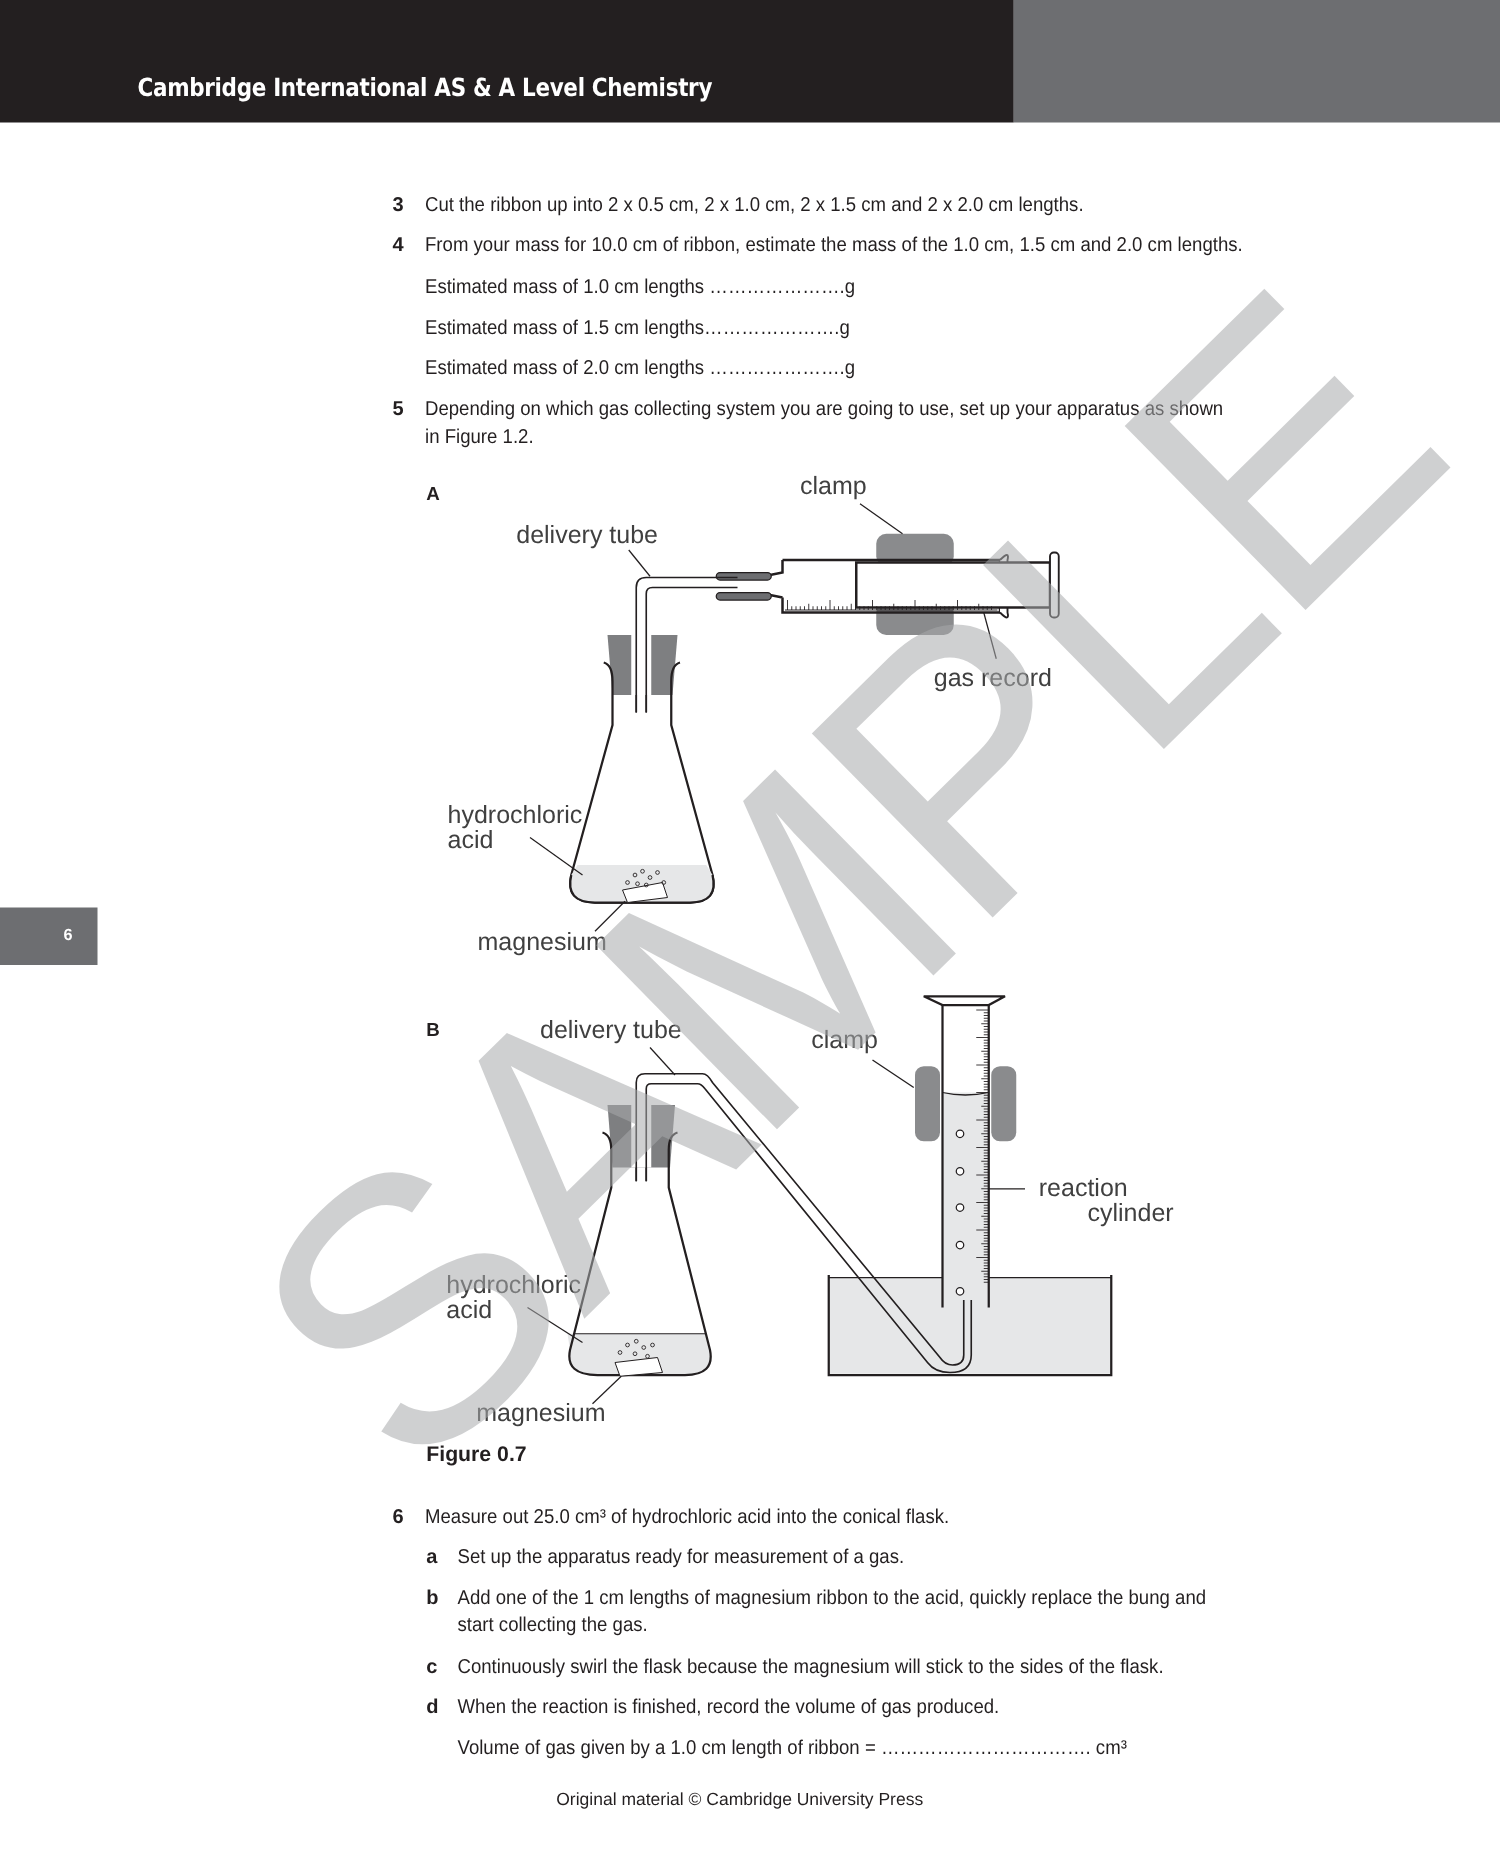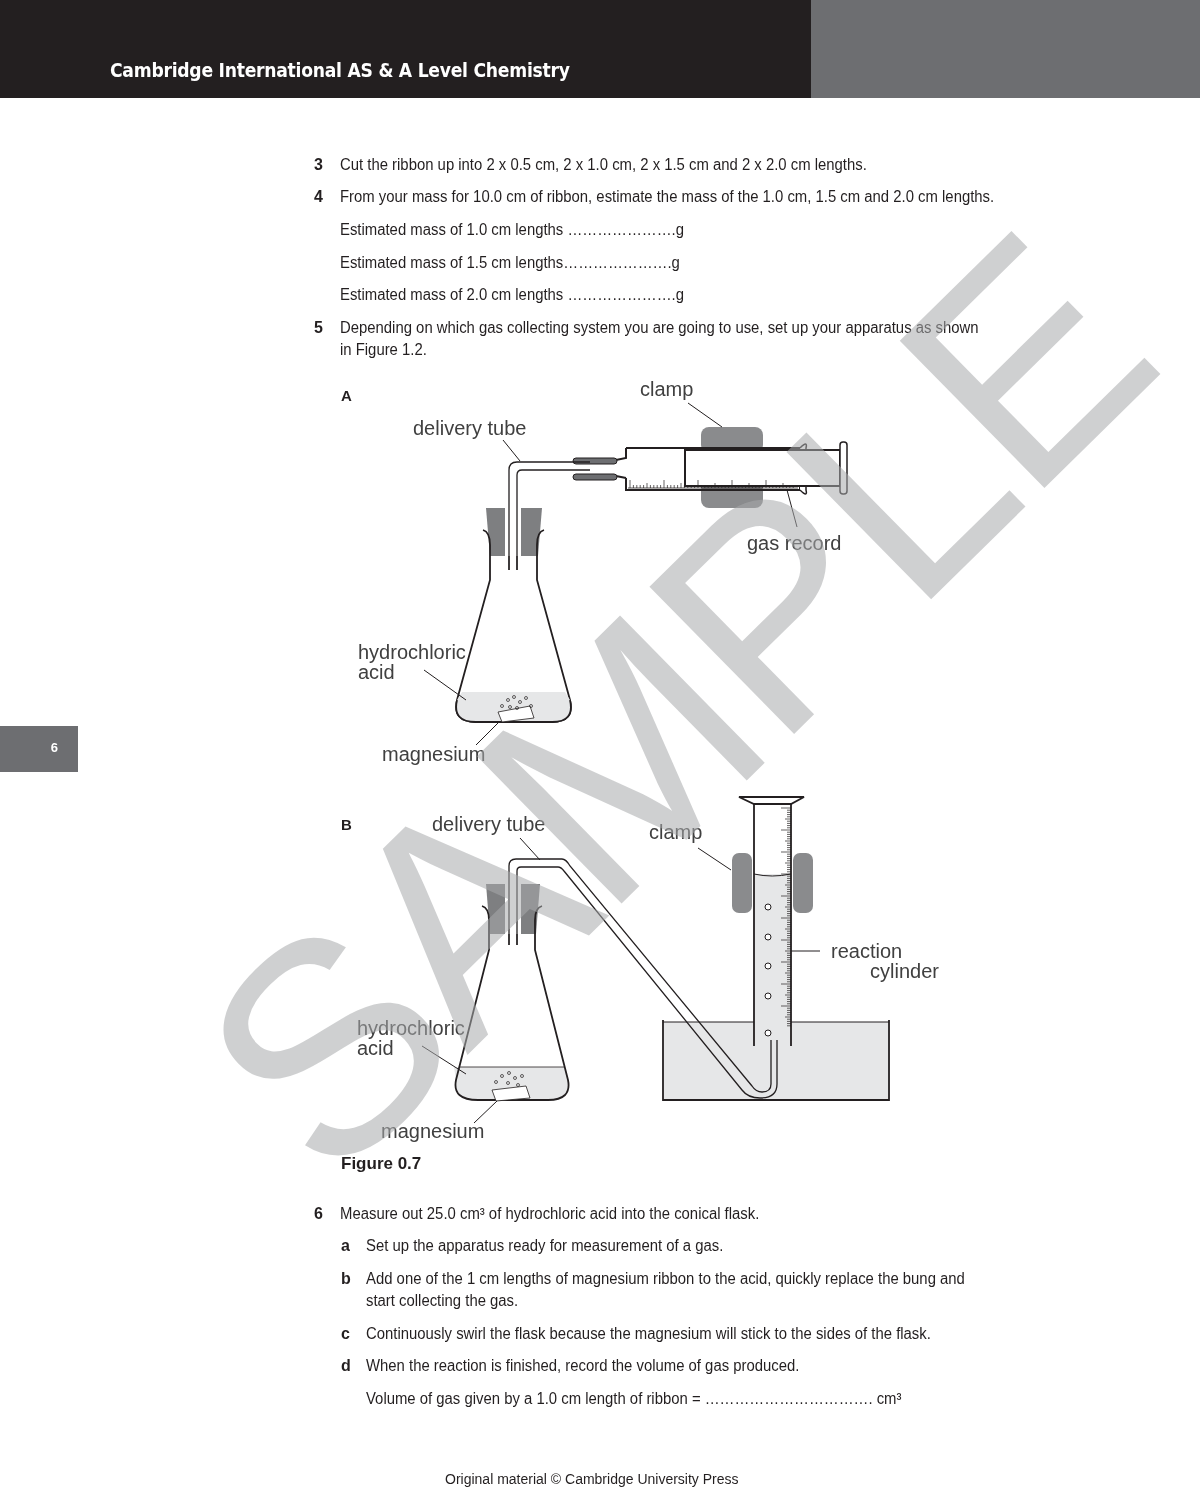--- a/index.html
+++ b/index.html
@@ -10,21 +10,21 @@
   .header-title { position:absolute; left:110px; top:58px; color:#fff; font-size:20px; font-weight:bold;
                   letter-spacing:-0.3px; font-family:"DejaVu Sans", sans-serif; transform:scaleX(0.86); transform-origin:left top; white-space:nowrap; }
   .page-tab { position:absolute; left:0; top:726px; width:78px; height:46px; background:#6d6e71; }
   .page-num { position:absolute; right:20px; top:14px; color:#fff; font-size:13px; font-weight:bold; }
   .txt { position:absolute; font-size:16px; line-height:22px; color:#231f20; white-space:nowrap;
          font-family:"Liberation Sans", sans-serif; transform:scaleX(0.93); transform-origin:left top; }
   .num { position:absolute; font-size:16px; font-weight:bold; line-height:22px; }
   .fig-label { position:absolute; font-size:20px; line-height:20px; color:#404040; white-space:nowrap; }
   .fig-letter { position:absolute; font-size:15px; font-weight:bold; }
   .fig-caption { position:absolute; left:341px; top:1154px; font-size:17px; font-weight:bold; }
-  .footer { position:absolute; left:445px; top:1431px; font-size:14px; font-family:"Liberation Sans", sans-serif;margin-top:40px; }
+  .footer { position:absolute; left:445px; top:1431px; font-size:14px; font-family:"Liberation Sans", sans-serif; }
   svg.diagram { position:absolute; left:0; top:0; }
   .watermark { position:absolute; left:0; top:0; pointer-events:none; }
 </style>
 </head>
 <body>
 
 <div class="header-dark"></div>
 <div class="header-grey"></div>
 <div class="header-title">Cambridge International AS &amp; A Level Chemistry</div>
 

